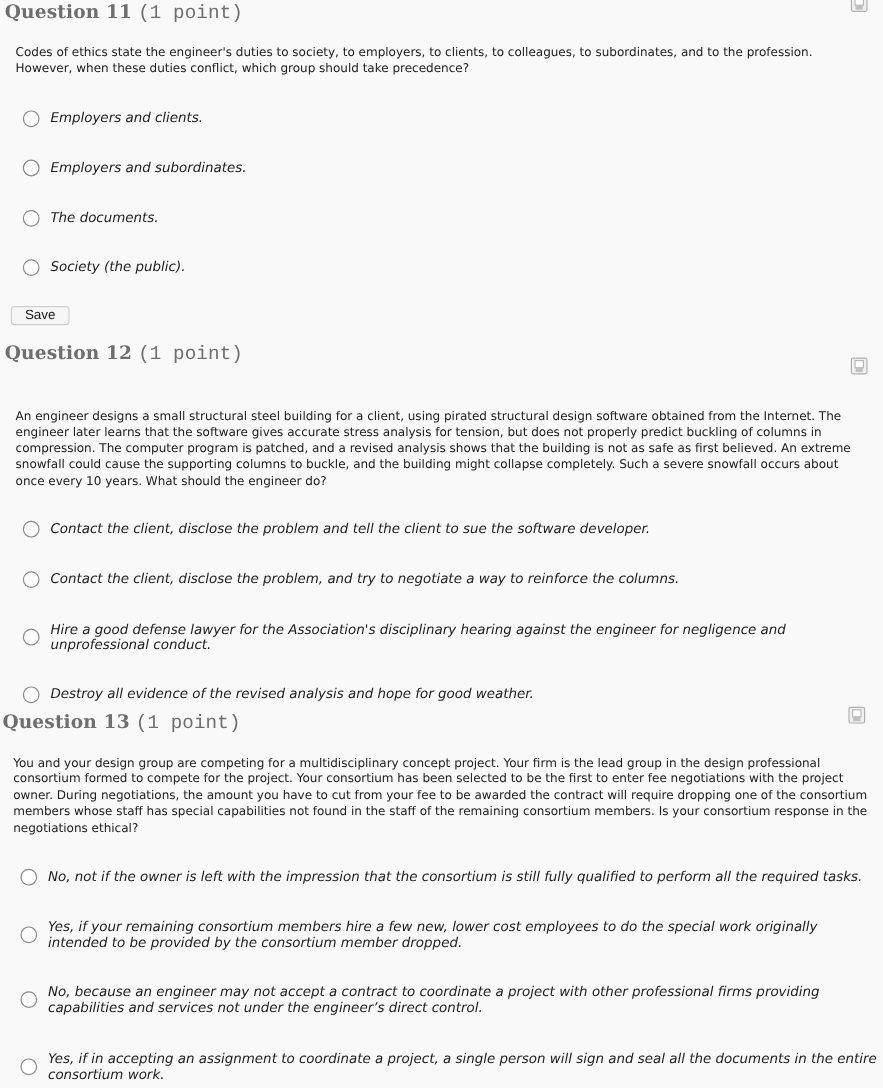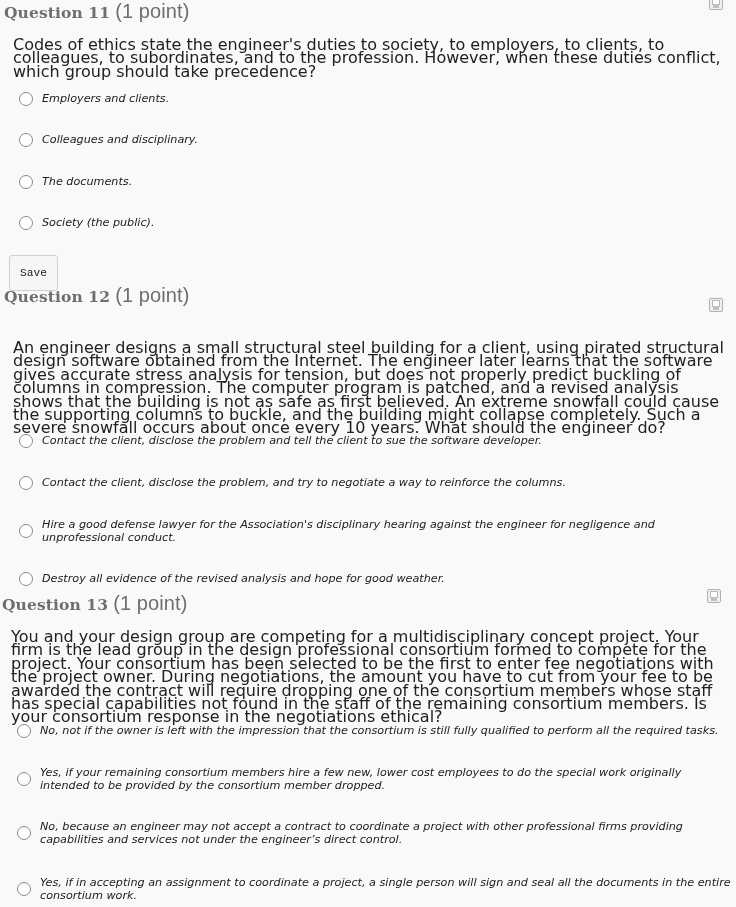--- a/index.html
+++ b/index.html
@@ -1,29 +1,29 @@
 <!DOCTYPE html>
 <html><head>
 <meta charset="utf-8">
 <style>
   * { box-sizing: border-box; margin: 0; padding: 0; }
   html, body { width: 736px; height: 907px; overflow: hidden; background: #f9f9f9; }
   body { font-family: "DejaVu Sans", sans-serif; color: #202020; position: relative; }
 
   .q-title { position: absolute; left: 4px; font-family: "DejaVu Serif", serif; font-size: 15.5px; color: #6e6e6e; letter-spacing: 0.1px; }
   .q-title b { font-weight: bold; }
-  .q-title .pts { font-family: Liberation Sans, sans-serif; font-weight: normal; font-size: 20px; }
+  .q-title .pts { font-family: Liberation Mono, monospace; font-weight: normal; font-size: 16px; }
 
-  .q-text { position: absolute; left: 13px; width: 712px; font-size: 16px; line-height: 13.4px; color: #202020; }
+  .q-text { position: absolute; left: 13px; width: 712px; font-size: 10px; line-height: 13.4px; color: #202020; }
 
   .opt { position: absolute; left: 19px; display: flex; align-items: center; }
   .radio { width: 14px; height: 14px; border: 1.3px solid #8a8a8a; border-radius: 50%; background: #fff; flex-shrink: 0; }
   .opt-label { margin-left: 9px; font-size: 11.2px; line-height: 13.4px; color: #202020; font-style: italic; }
 
-  .save-btn { position: absolute; left: 9px; top: 255px; width: 49px; height: 36px; background: #f6f6f6; border: 1px solid #d0d0d0; border-radius: 3px; font-size: 11.2px; color: #202020; display: flex; align-items: center; justify-content: center; font-family: Liberation Mono, monospace; }
+  .save-btn { position: absolute; left: 9px; top: 255px; width: 49px; height: 16px; background: #f6f6f6; border: 1px solid #d0d0d0; border-radius: 3px; font-size: 11.2px; color: #202020; display: flex; align-items: center; justify-content: center; font-family: Liberation Sans, sans-serif; }
 
   .disk { position: absolute; width: 14px; height: 14px; border: 1px solid #b0b0b0; border-radius: 2px; background: #f0f0f0; }
   .disk:before { content: ""; position: absolute; left: 2px; right: 2px; top: 1px; height: 5px; border: 1px solid #b8b8b8; background: #fff; }
   .disk:after { content: ""; position: absolute; left: 3px; right: 3px; bottom: 1px; height: 4px; background: #c0c0c0; }
 </style>
 </head>
 <body>
 
 <div>
   <div class="q-title" style="top:0px;">
@@ -32,21 +32,21 @@
   </div>
   <div class="disk" style="left:709px; top:-4px;"></div>
   <div class="q-text" style="top:38px;">Codes of ethics state the engineer's duties to society, to employers, to clients, to colleagues, to subordinates, and to the profession. However, when these duties conflict, which group should take precedence?</div>
 
   <label class="opt" style="top:92px;">
     <span class="radio"></span>
     <span class="opt-label">Employers and clients.</span>
   </label>
   <label class="opt" style="top:133px;">
     <span class="radio"></span>
-    <span class="opt-label">Colleagues and disciplinary.</span>
+    <span class="opt-label">Employers and subordinates.</span>
   </label>
   <label class="opt" style="top:175px;">
     <span class="radio"></span>
     <span class="opt-label">The documents.</span>
   </label>
   <label class="opt" style="top:216px;">
     <span class="radio"></span>
     <span class="opt-label">Society (the public).</span>
   </label>
 

